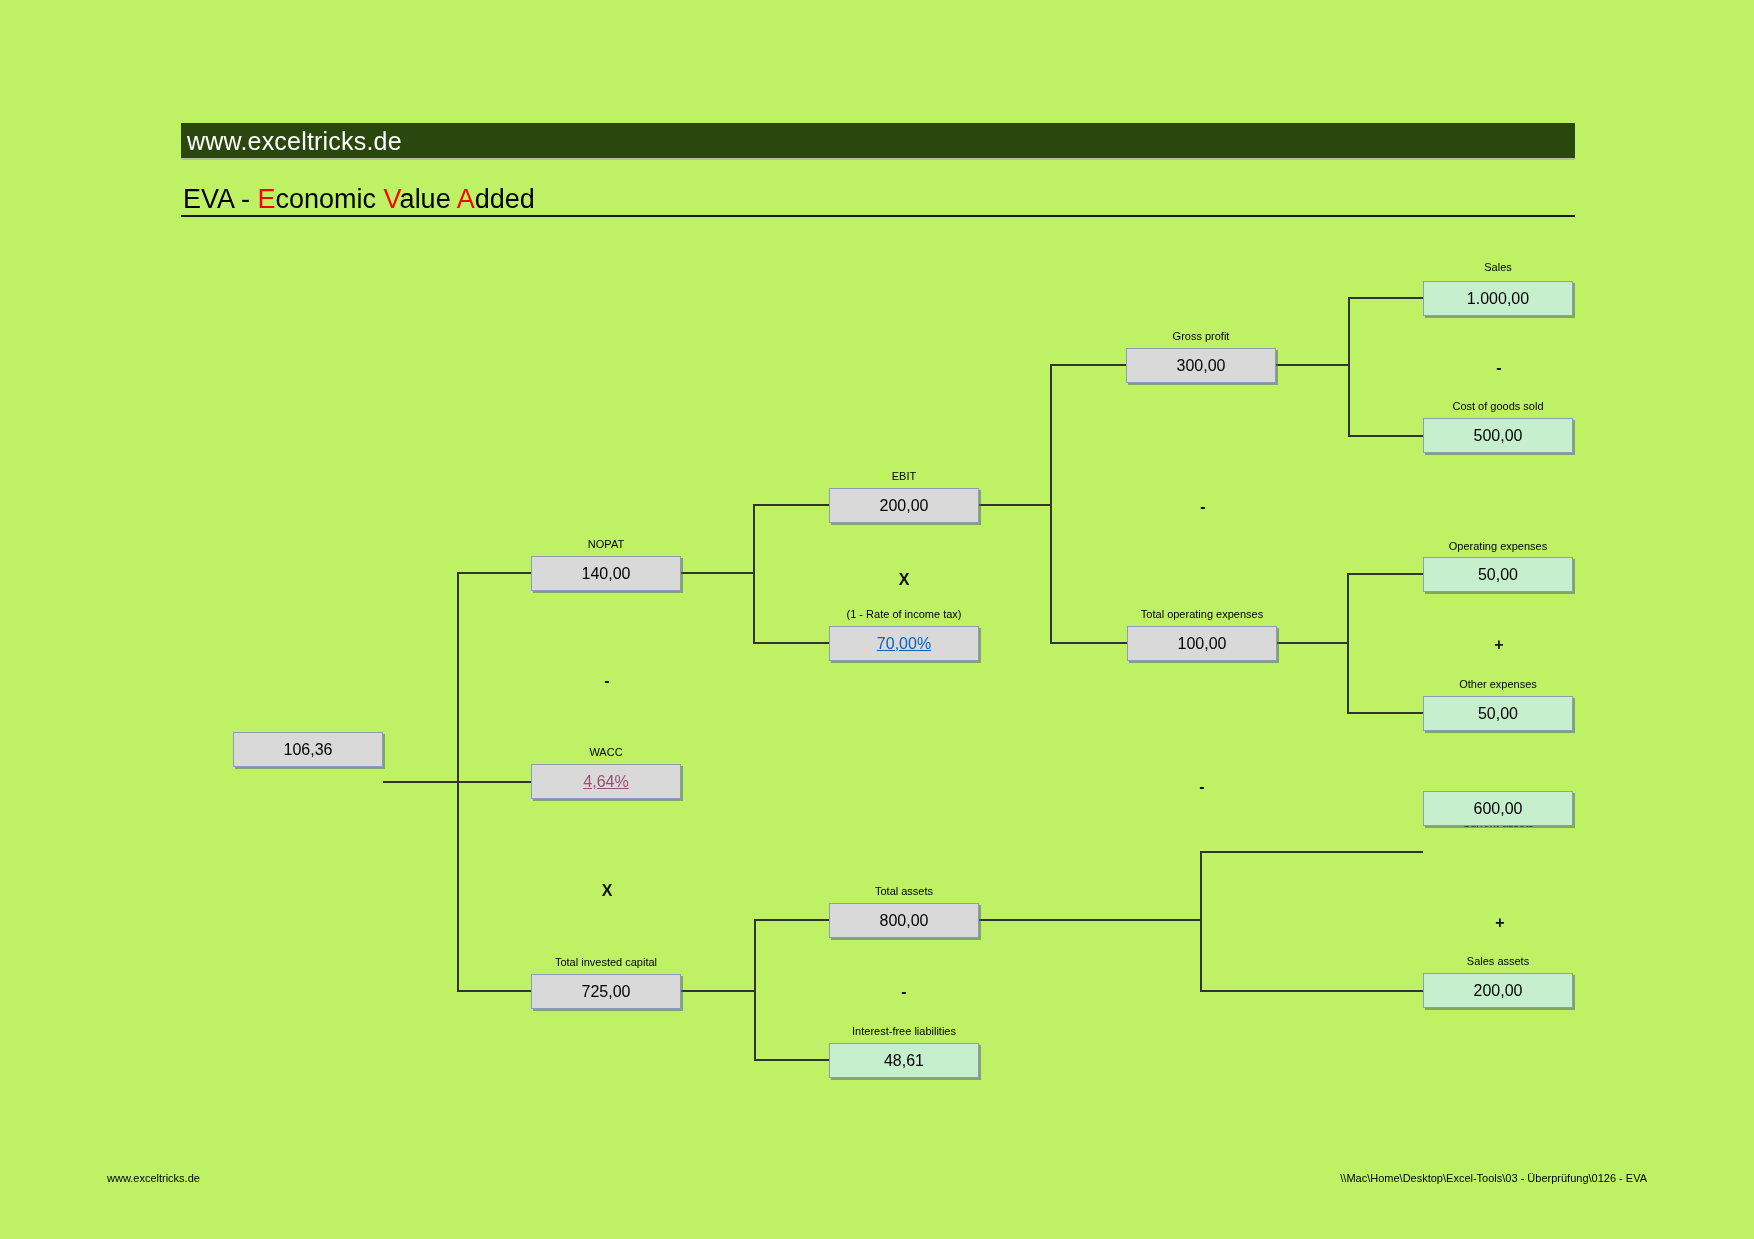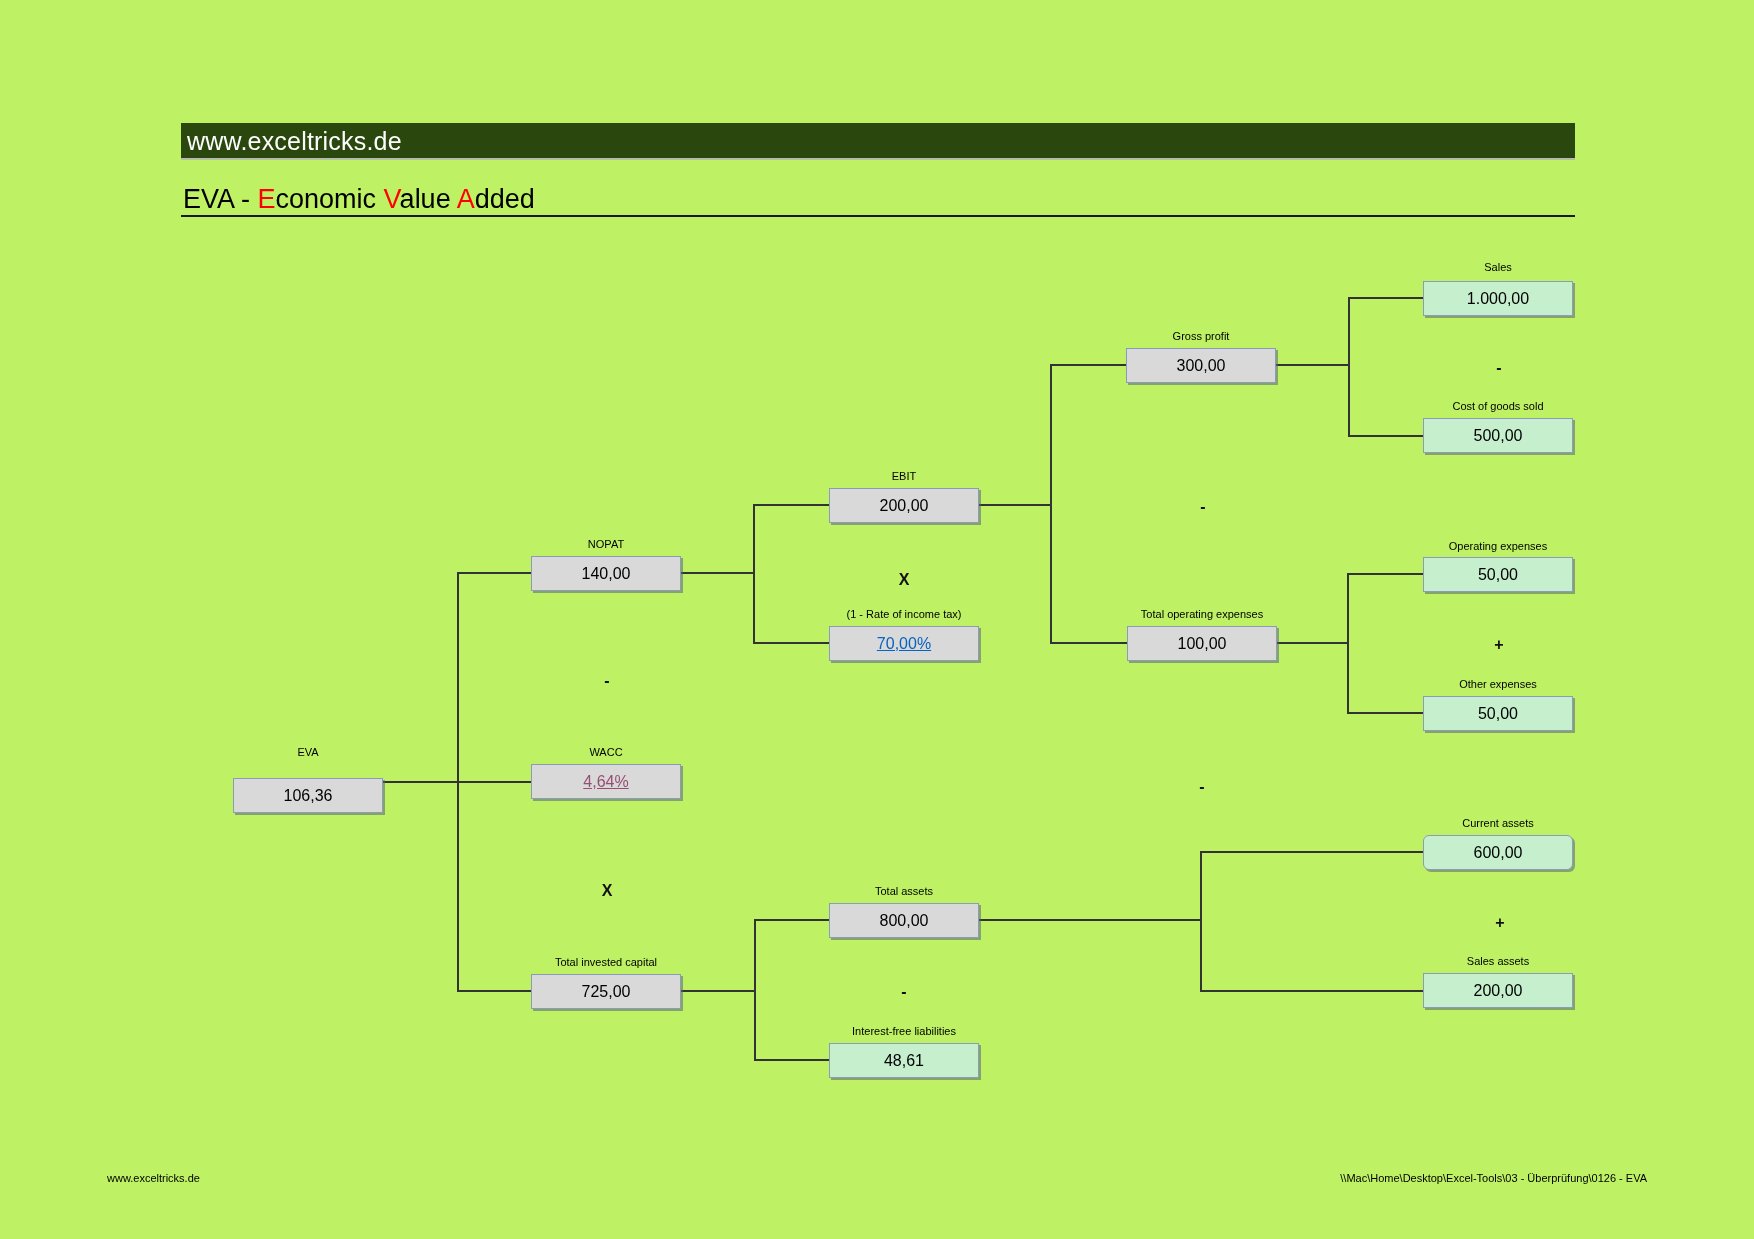--- a/index.html
+++ b/index.html
@@ -113,21 +113,21 @@
   <div class="nodelabel" style="left:904px;top:1025px;">Interest-free liabilities</div>
   <div class="nodelabel" style="left:1201px;top:330px;">Gross profit</div>
   <div class="nodelabel" style="left:1202px;top:608px;">Total operating expenses</div>
   <div class="nodelabel" style="left:1498px;top:261px;">Sales</div>
   <div class="nodelabel" style="left:1498px;top:400px;">Cost of goods sold</div>
   <div class="nodelabel" style="left:1498px;top:540px;">Operating expenses</div>
   <div class="nodelabel" style="left:1498px;top:678px;">Other expenses</div>
   <div class="nodelabel" style="left:1498px;top:817px;">Current assets</div>
   <div class="nodelabel" style="left:1498px;top:955px;">Sales assets</div>
 
-  <div class="box gray" style="left:233px;top:778px;">
+  <div class="box gray" style="left:233px;top:732px;">
       <span>106,36</span>
     </div>
   <div class="box gray" style="left:531px;top:556px;">
       <span>140,00</span>
     </div>
   <div class="box gray" style="left:531px;top:764px;">
       <span class="link-purple">4,64%</span>
     </div>
   <div class="box gray" style="left:531px;top:974px;">
       <span>725,00</span>
@@ -155,21 +155,21 @@
     </div>
   <div class="box green" style="left:1423px;top:418px;">
       <span>500,00</span>
     </div>
   <div class="box green" style="left:1423px;top:557px;">
       <span>50,00</span>
     </div>
   <div class="box green" style="left:1423px;top:696px;">
       <span>50,00</span>
     </div>
-  <div class="box green" style="left:1423px;top:835px;border-radius:6px;">
+  <div class="box green" style="left:1423px;top:791px;">
       <span>600,00</span>
     </div>
   <div class="box green" style="left:1423px;top:973px;">
       <span>200,00</span>
     </div>
 
   <div class="op" style="left:607px;top:681px;">-</div>
   <div class="op" style="left:607px;top:891px;">X</div>
   <div class="op" style="left:904px;top:580px;">X</div>
   <div class="op" style="left:904px;top:992px;">-</div>

